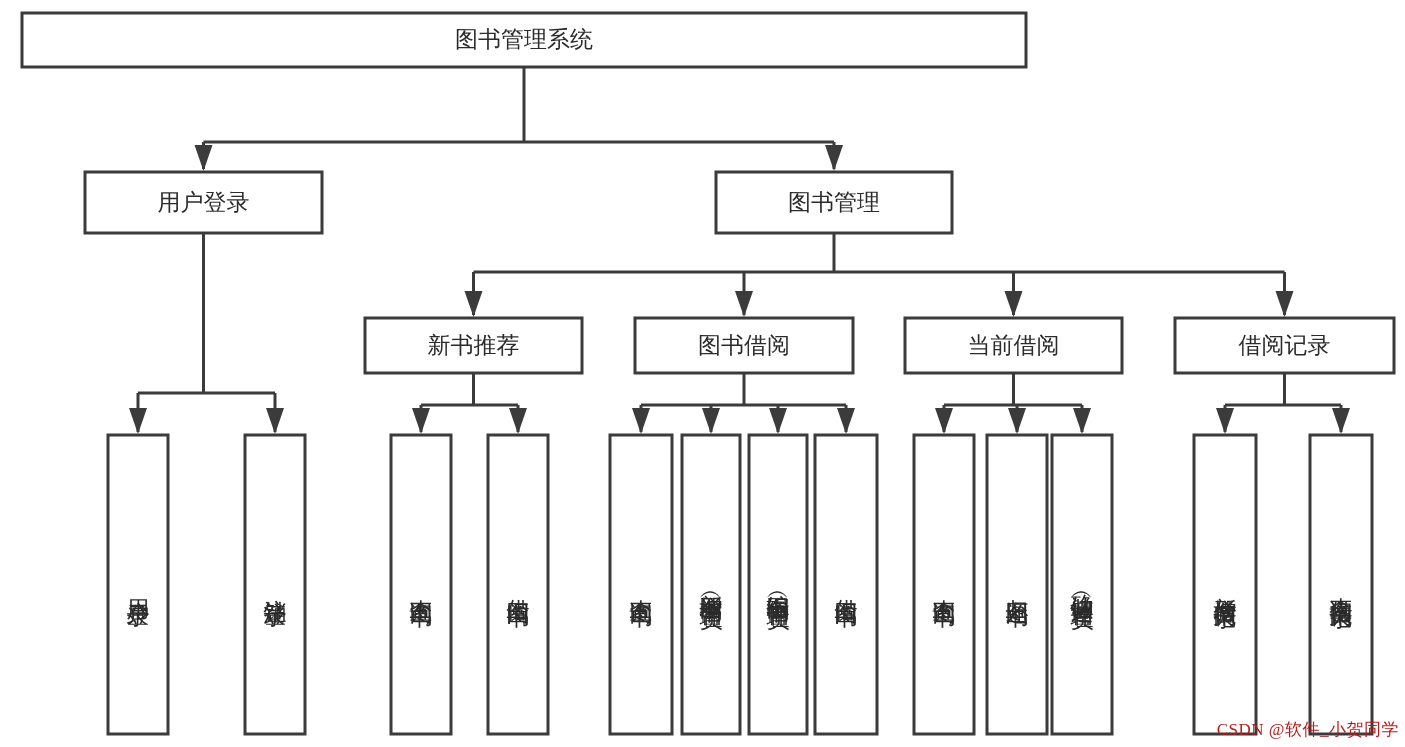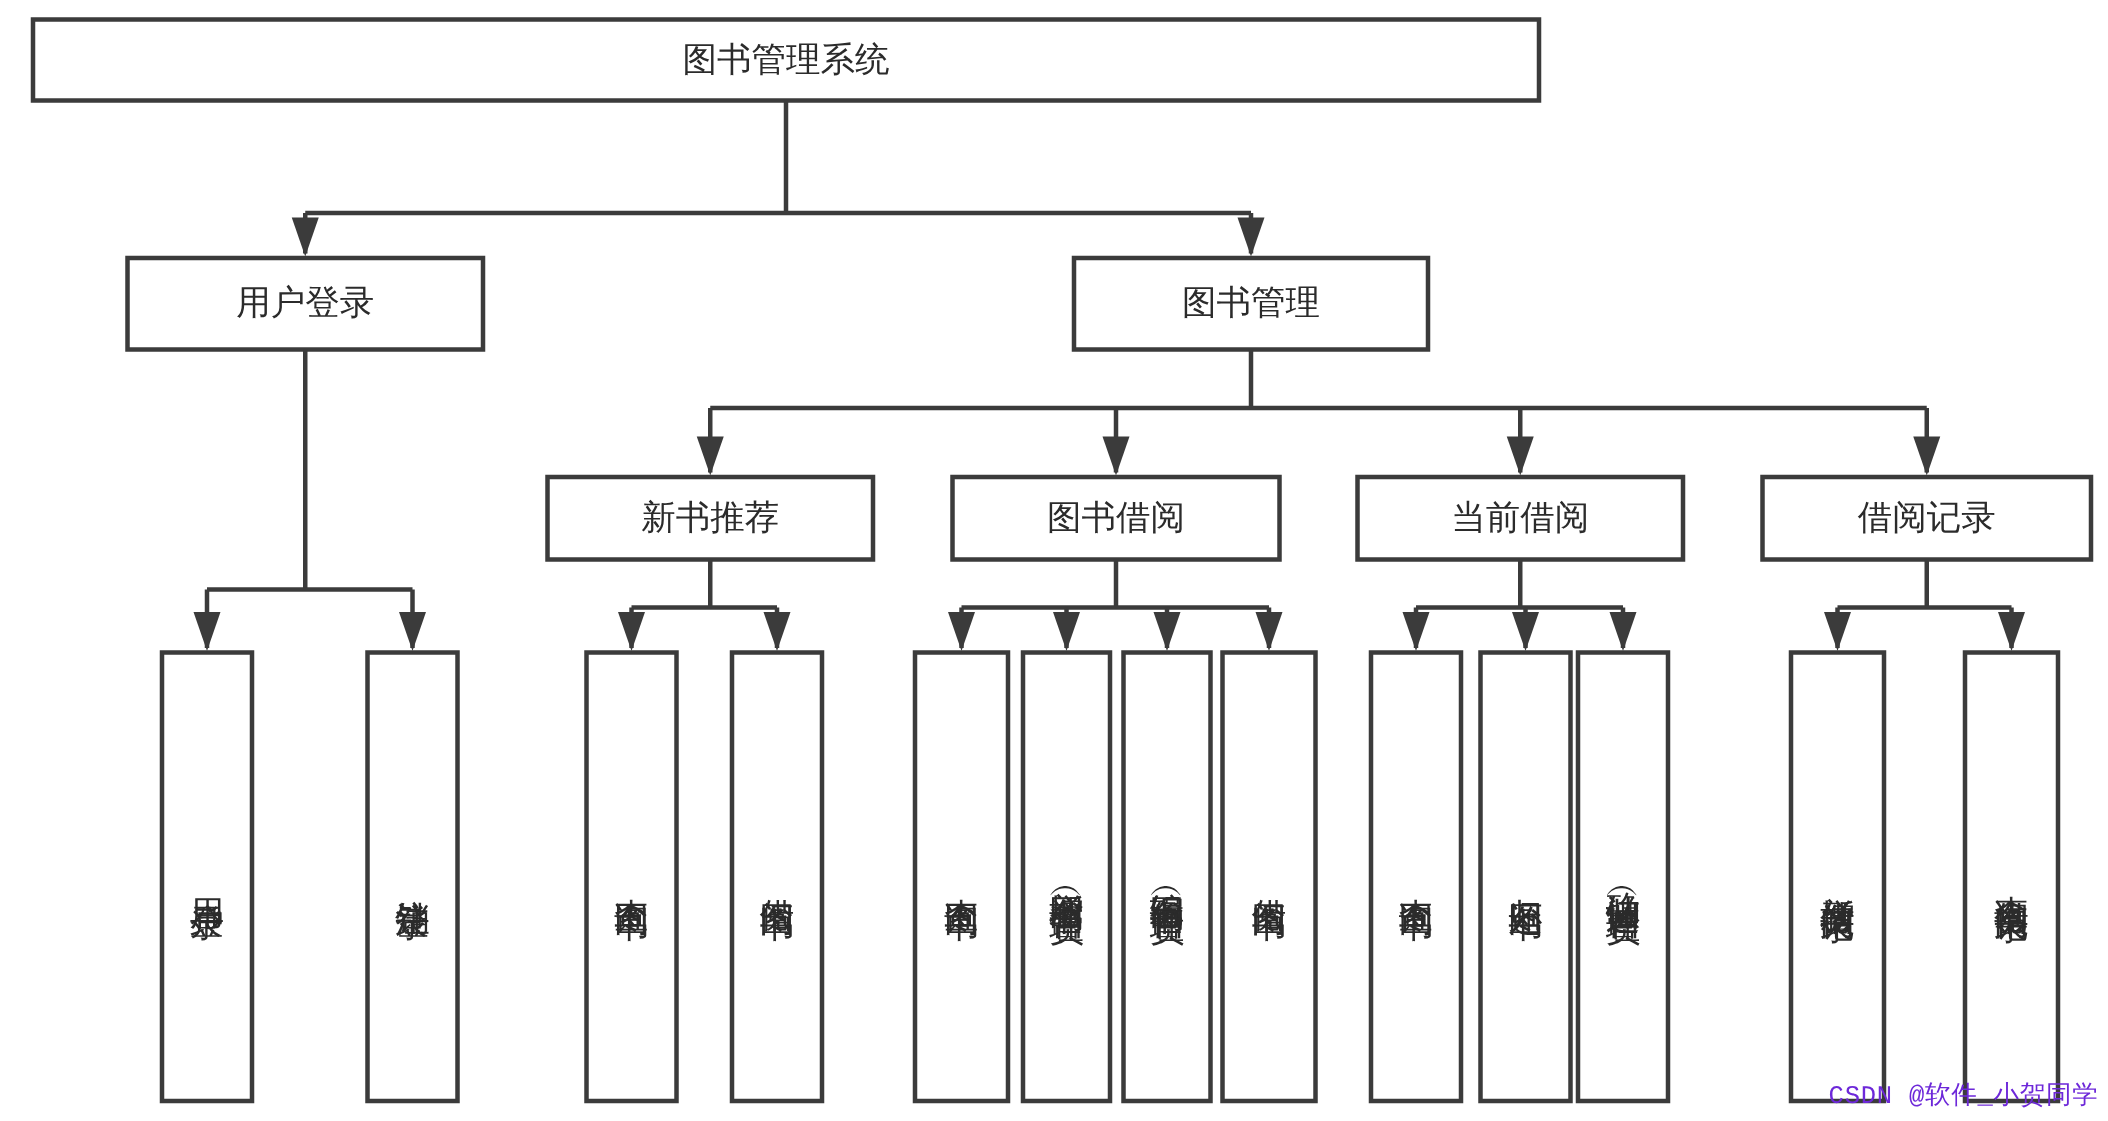--- a/index.html
+++ b/index.html
@@ -54,23 +54,23 @@
     align-items: center;
     justify-content: center;
     letter-spacing: 2px;
     white-space: nowrap;
     pointer-events: none;
   }
   .watermark {
     position: absolute;
     right: 10px;
     bottom: 6px;
-    font-family: Liberation Mono, monospace;
+    font-family: Liberation Serif, serif;
     font-size: 17px;
-    color: #6d28d9;
+    color: #b91c1c;
     letter-spacing: 0.5px;
     user-select: none;
   }
 </style>
 </head>
 <body>
 
 <div id="diagram-root">
   <svg id="diagram-svg" width="1405" height="747" viewBox="0 0 1405 747" xmlns="http://www.w3.org/2000/svg">
       <g>

